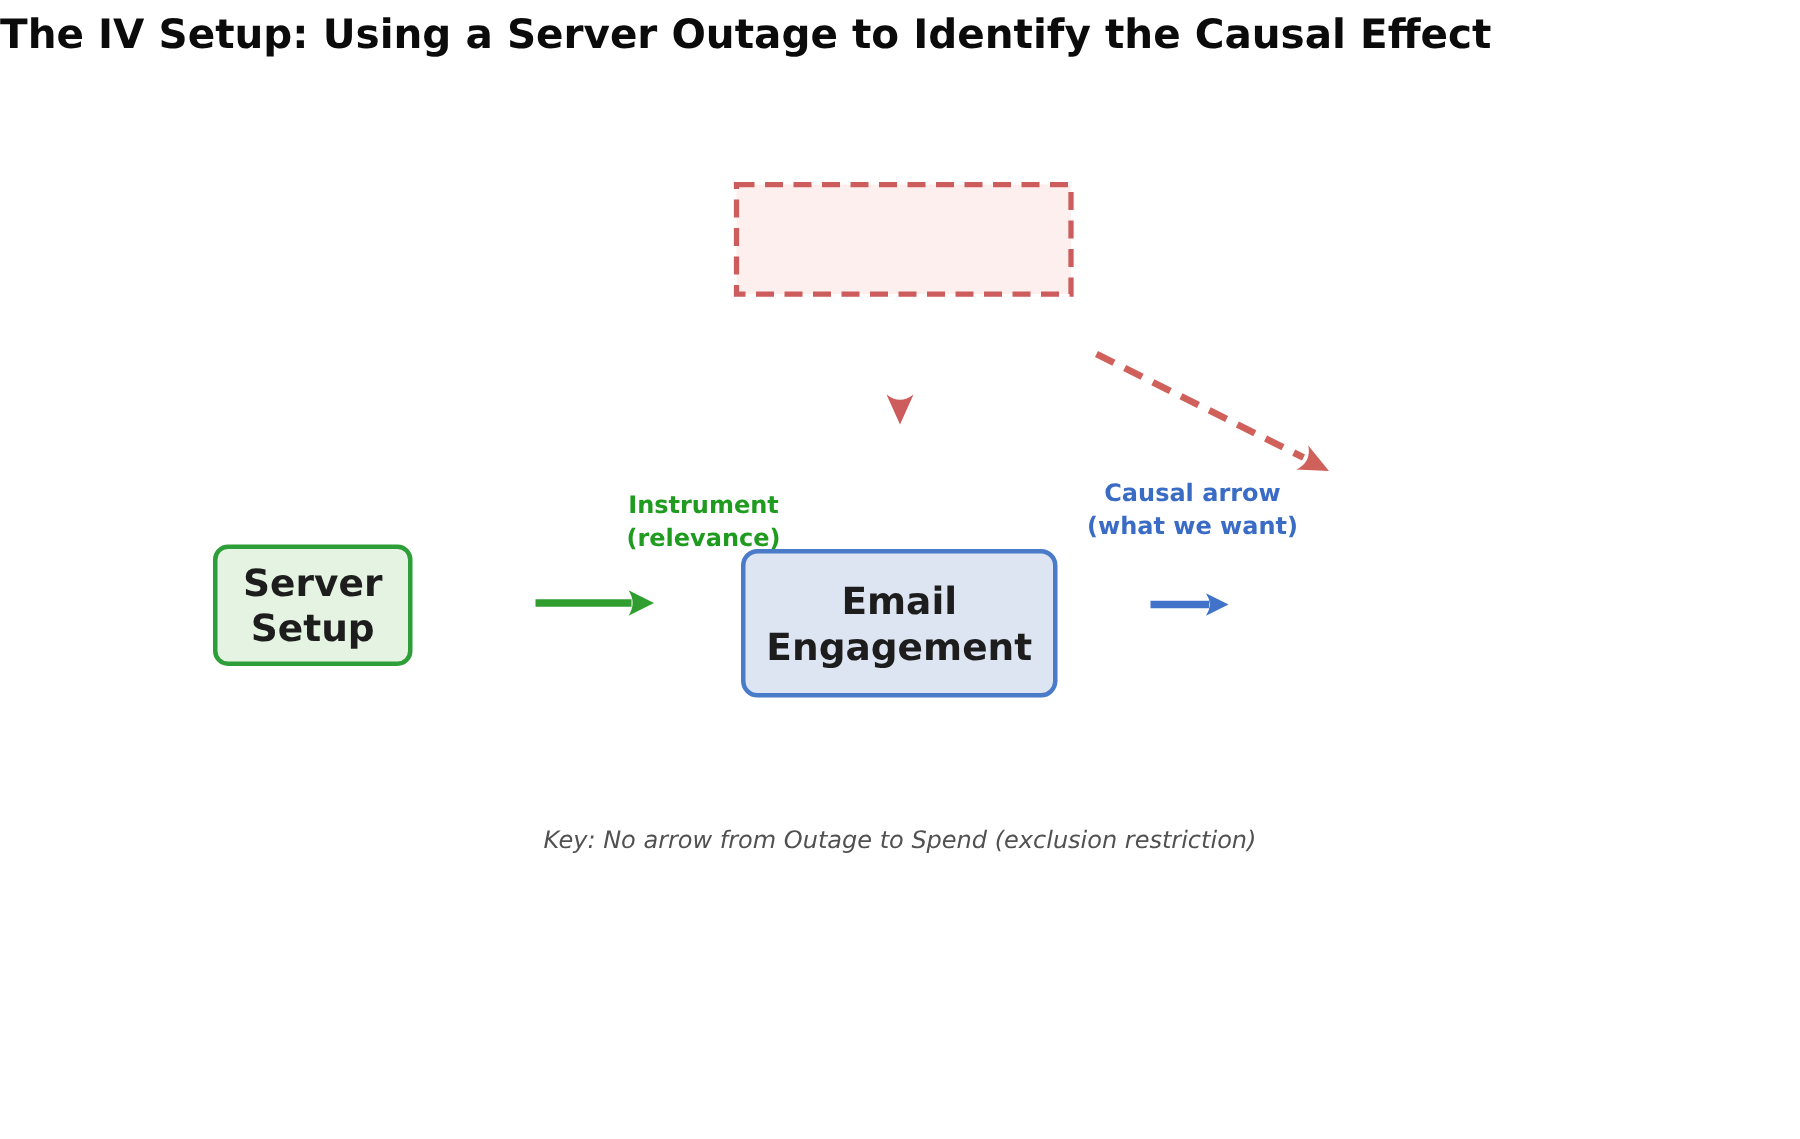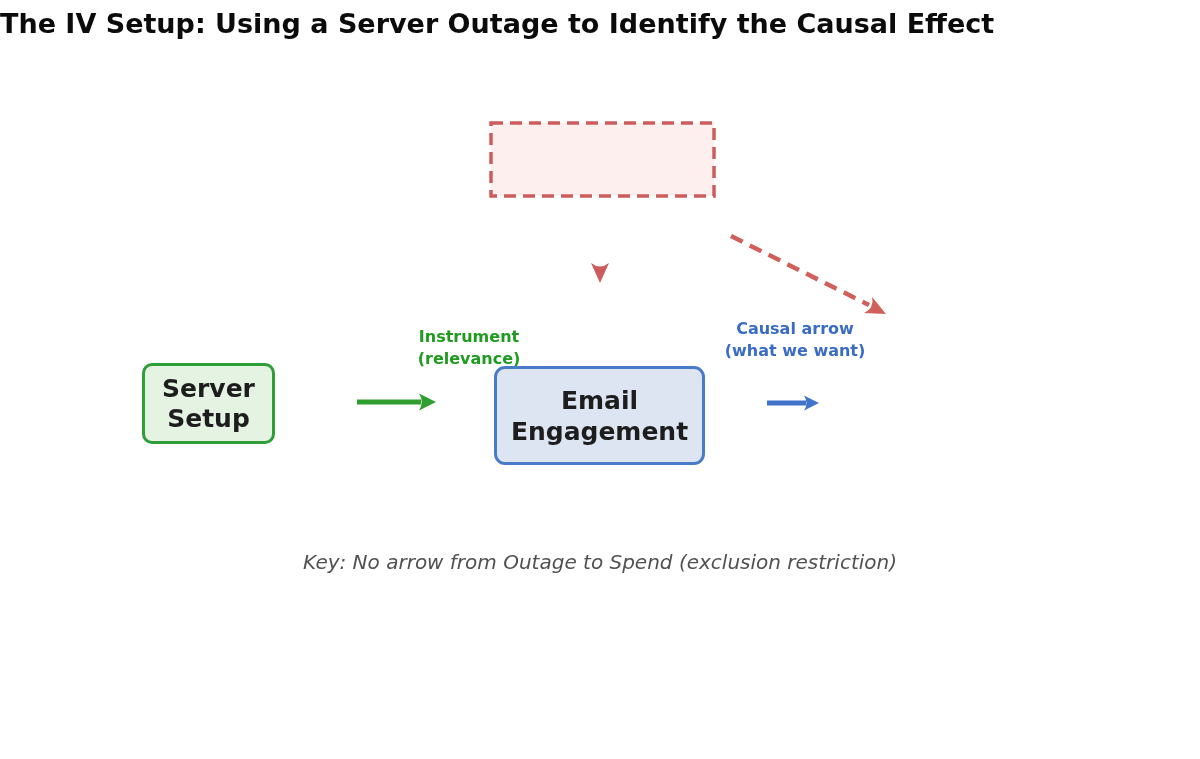--- a/index.html
+++ b/index.html
@@ -47,21 +47,21 @@
     font-size:25px;line-height:31px;
   }
   .node-spend{
     left:933px;top:378px;width:117px;height:50px;
     background:#e8ecf6;border:3.5px solid #437ad0;border-radius:10px;
     font-size:25px;line-height:28px;
   }
   .footnote{
     position:absolute;left:0;right:0;top:550px;
     text-align:center;
-    font-size:20px;font-style:italic;color:#515151;
+    font-size:16px;font-style:italic;color:#515151;
   }
 </style>
 </head>
 <body>
 
 <div class="canvas">
 
   <svg class="overlay" viewBox="0 0 1200 759" xmlns="http://www.w3.org/2000/svg">
 
     <rect x="491" y="123" width="223" height="73" fill="#fdefee" stroke="#cd5c5c" stroke-width="3.5" stroke-dasharray="12 7"></rect>

